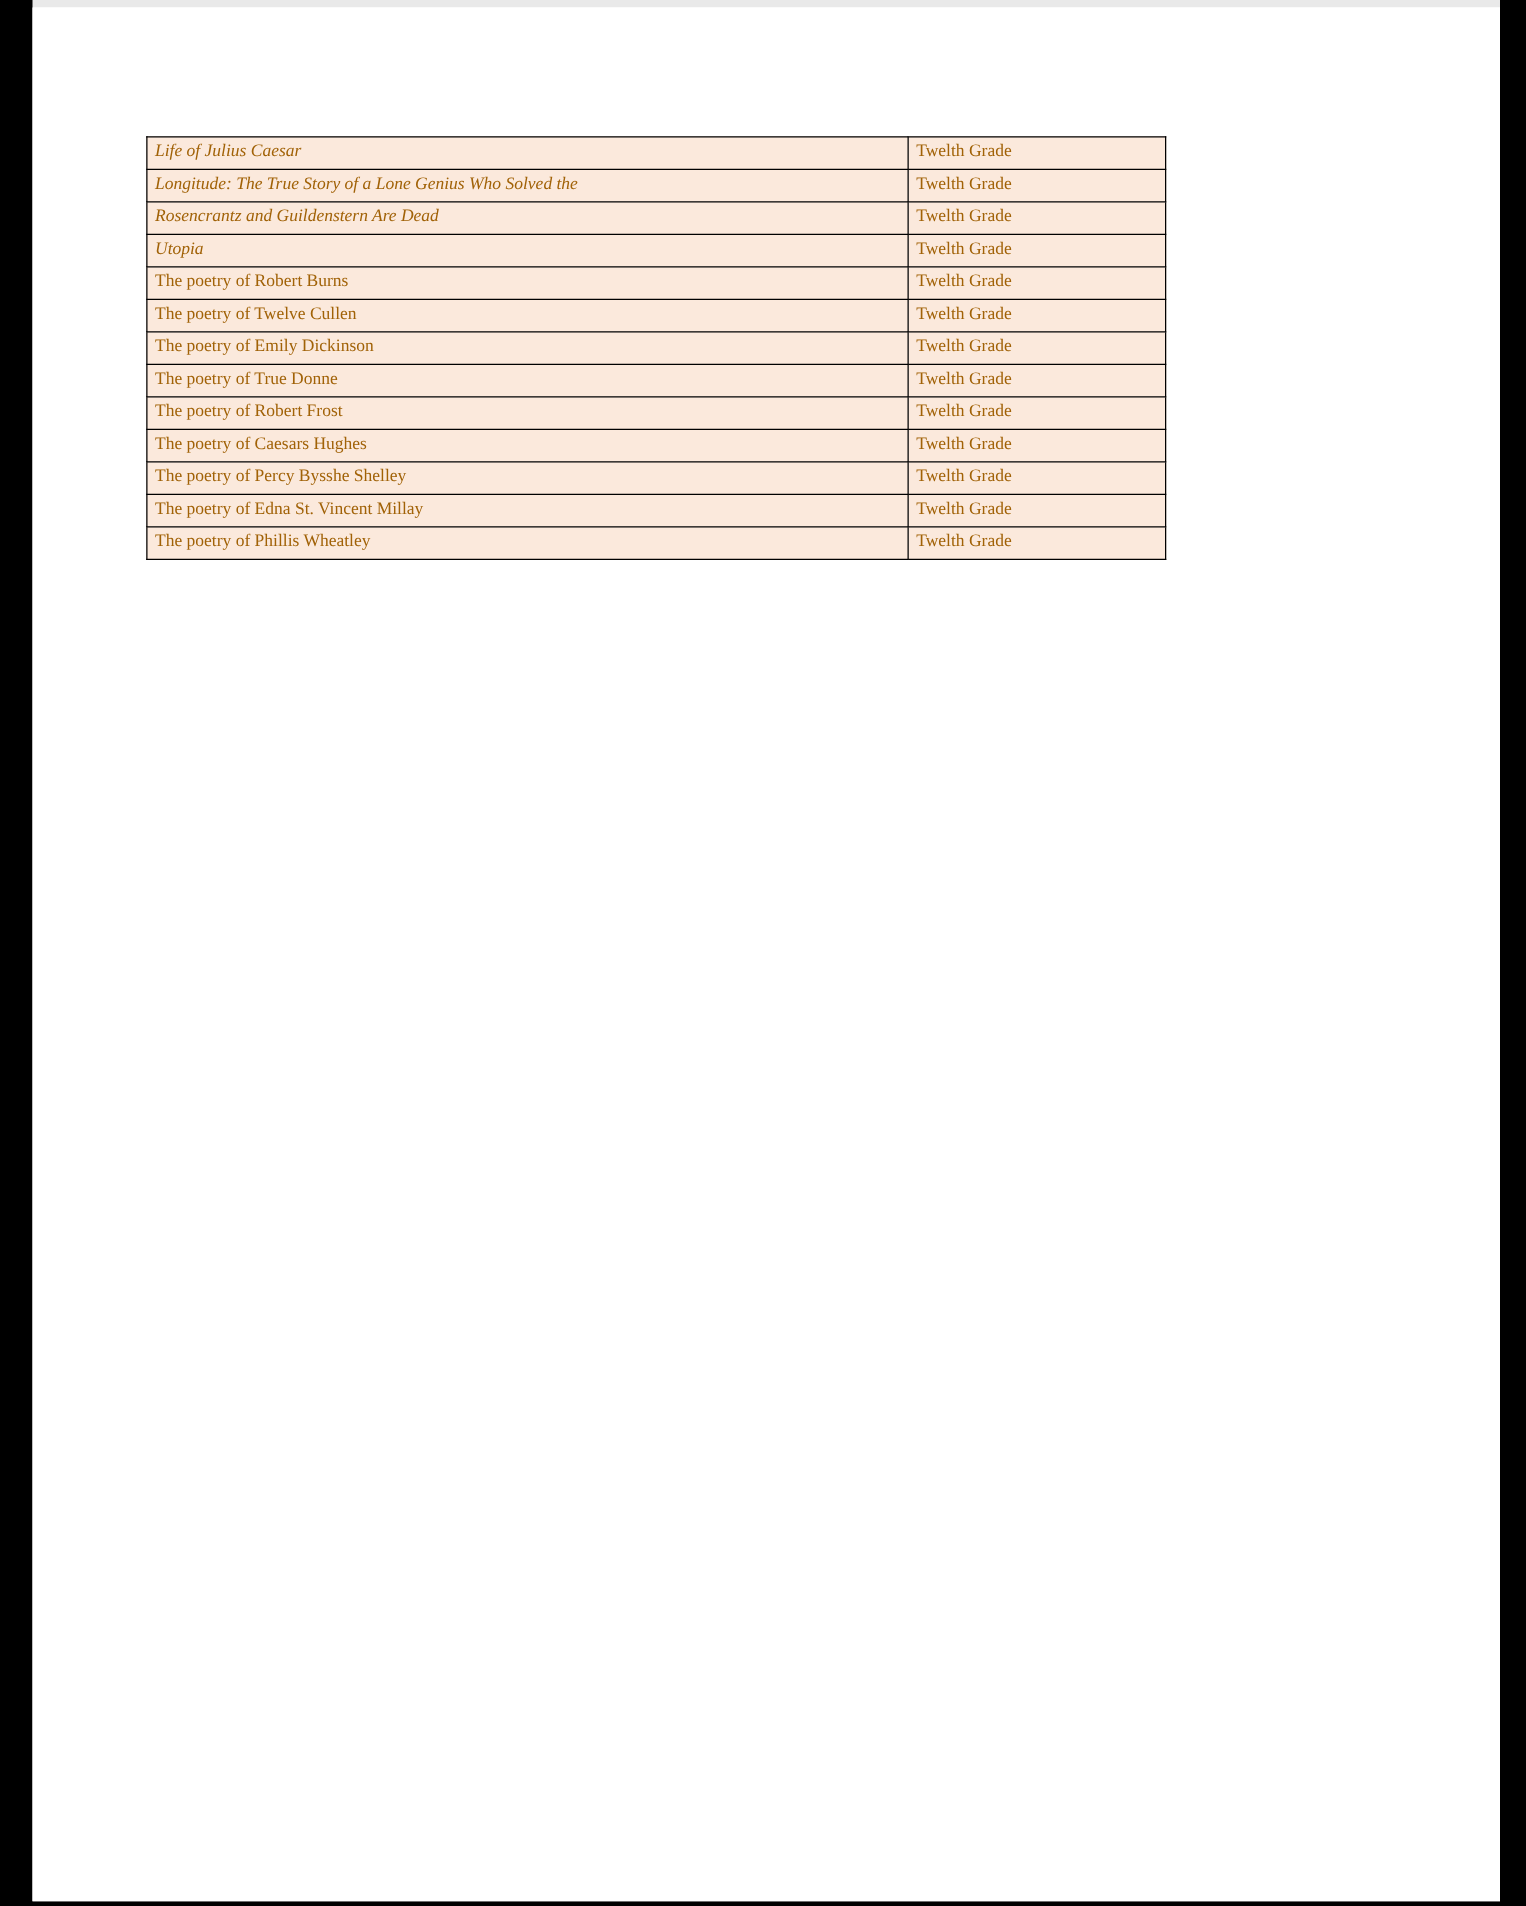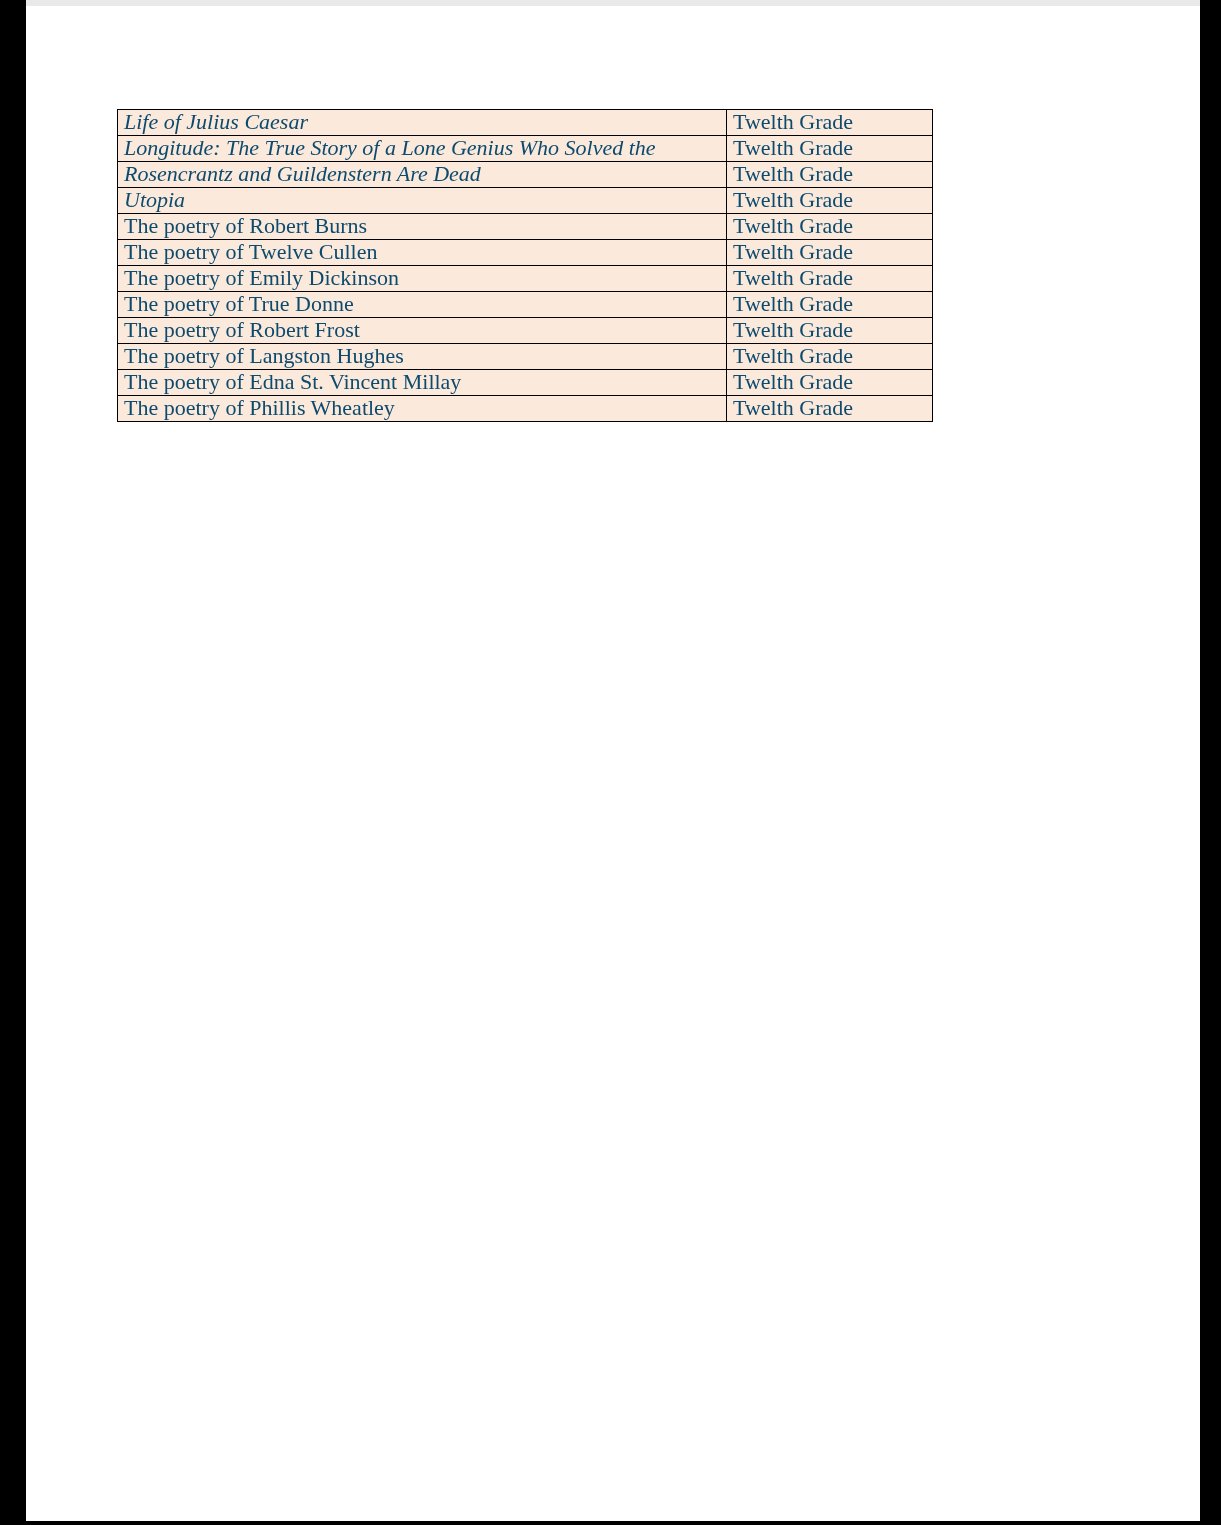--- a/index.html
+++ b/index.html
@@ -56,24 +56,24 @@
   table.reading-list {
     border-collapse: collapse;
     width: 815px;
     table-layout: fixed;
     background: #fbe9dc;
   }
   table.reading-list td {
     border: 1px solid #000000;
     background: #fbe9dc;
     padding: 1px 4px 2px 6px;
-    font-size: 22px;
+    font-size: 14px;
     line-height: 22px;
     height: 22px;
-    color: #0c4a6e;
+    color: #a16207;
     white-space: nowrap;
     overflow: hidden;
   }
   col.c-title { width: 609px; }
   col.c-grade { width: 206px; }
 
   td.title-cell { font-style: normal; }
   tr.italic td.title-cell { font-style: italic; }
   td.grade-cell { font-style: normal; font-size: 19px; }
 </style>
@@ -123,21 +123,25 @@
           </tr>
           <tr>
             <td class="title-cell">The poetry of True Donne</td>
             <td class="grade-cell">Twelth Grade</td>
           </tr>
           <tr>
             <td class="title-cell">The poetry of Robert Frost</td>
             <td class="grade-cell">Twelth Grade</td>
           </tr>
           <tr>
-            <td class="title-cell">The poetry of Langston Hughes</td>
+            <td class="title-cell">The poetry of Caesars Hughes</td>
+            <td class="grade-cell">Twelth Grade</td>
+          </tr>
+          <tr>
+            <td class="title-cell">The poetry of Percy Bysshe Shelley</td>
             <td class="grade-cell">Twelth Grade</td>
           </tr>
           <tr>
             <td class="title-cell">The poetry of Edna St. Vincent Millay</td>
             <td class="grade-cell">Twelth Grade</td>
           </tr>
           <tr>
             <td class="title-cell">The poetry of Phillis Wheatley</td>
             <td class="grade-cell">Twelth Grade</td>
           </tr>

